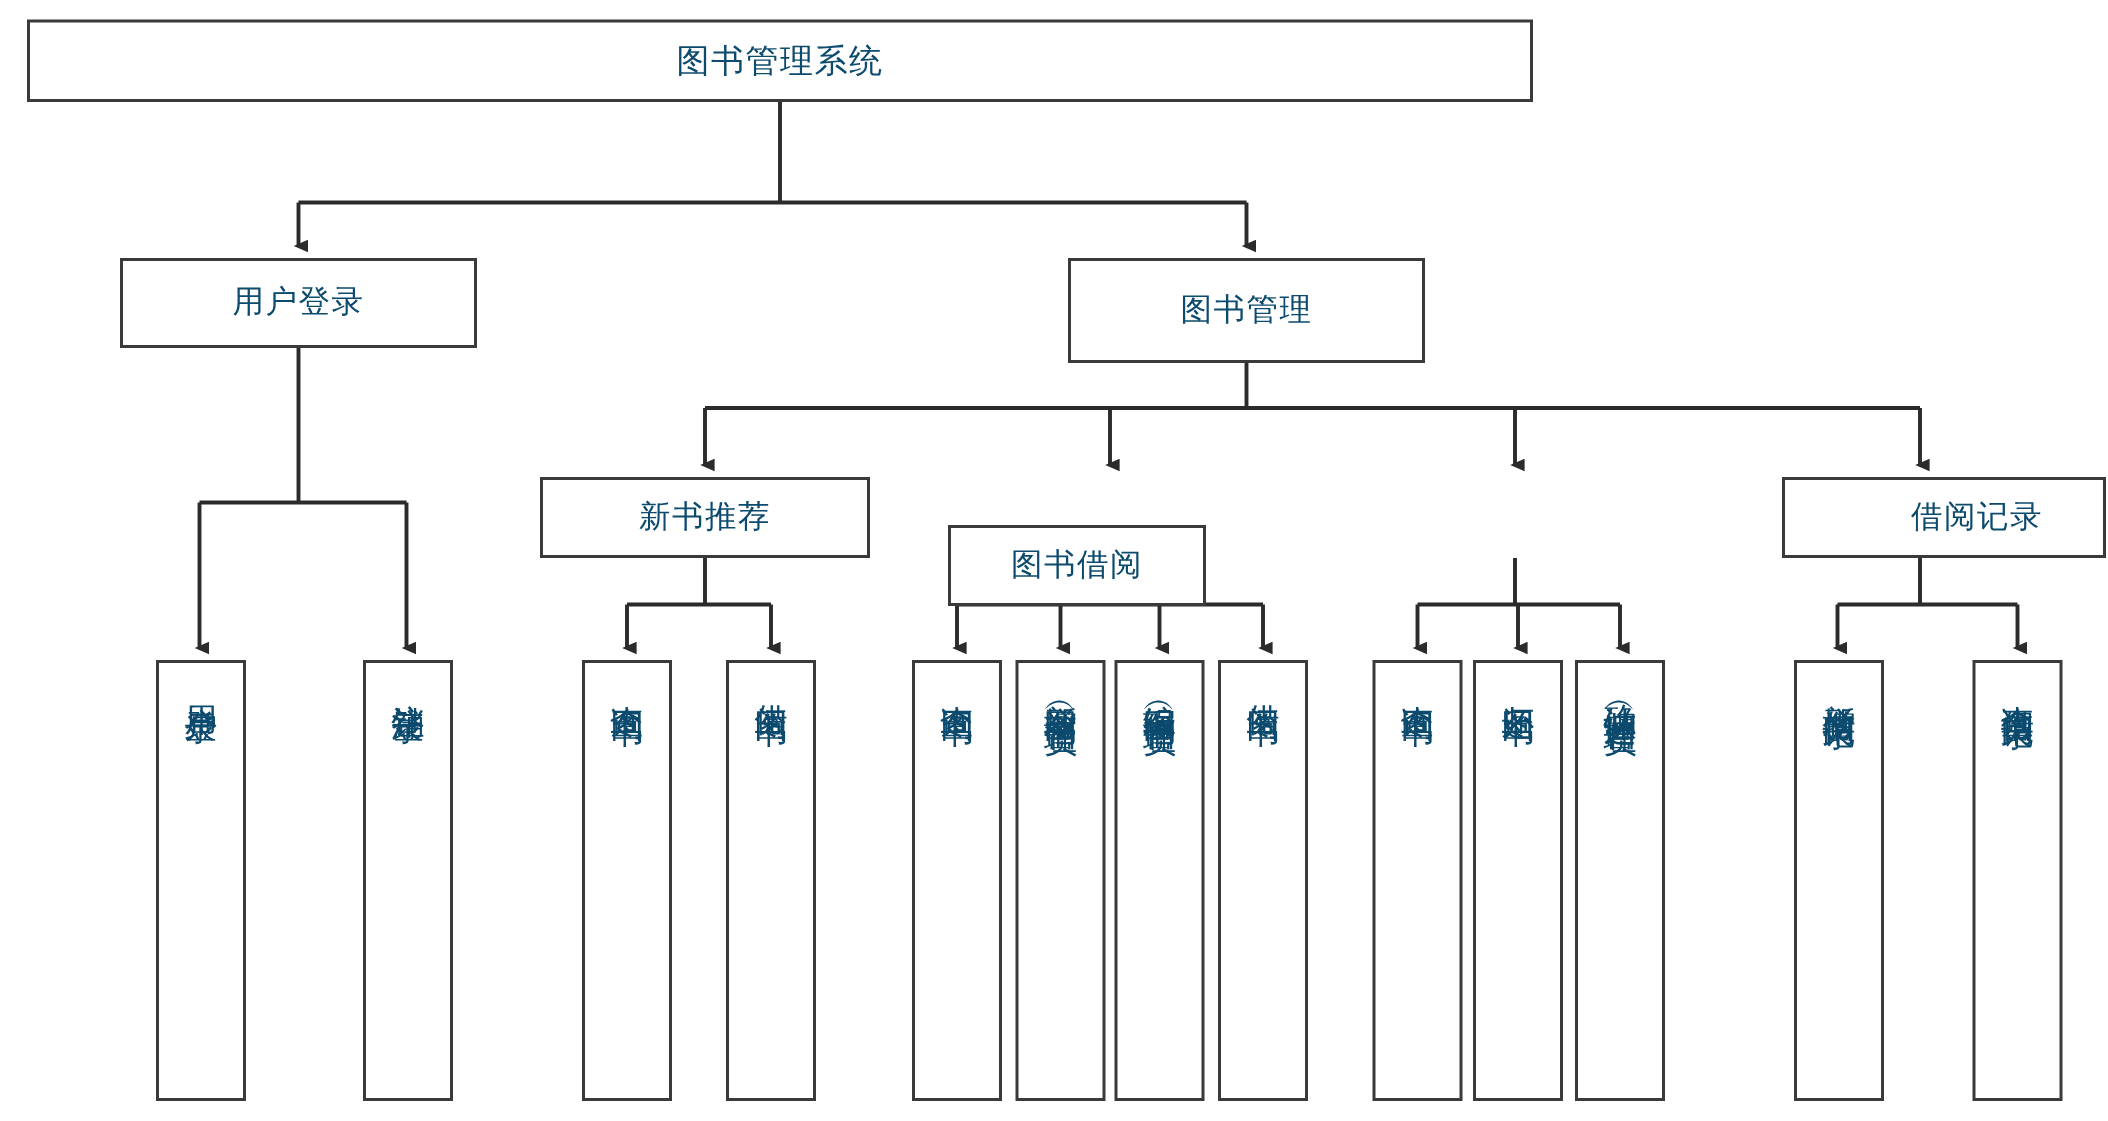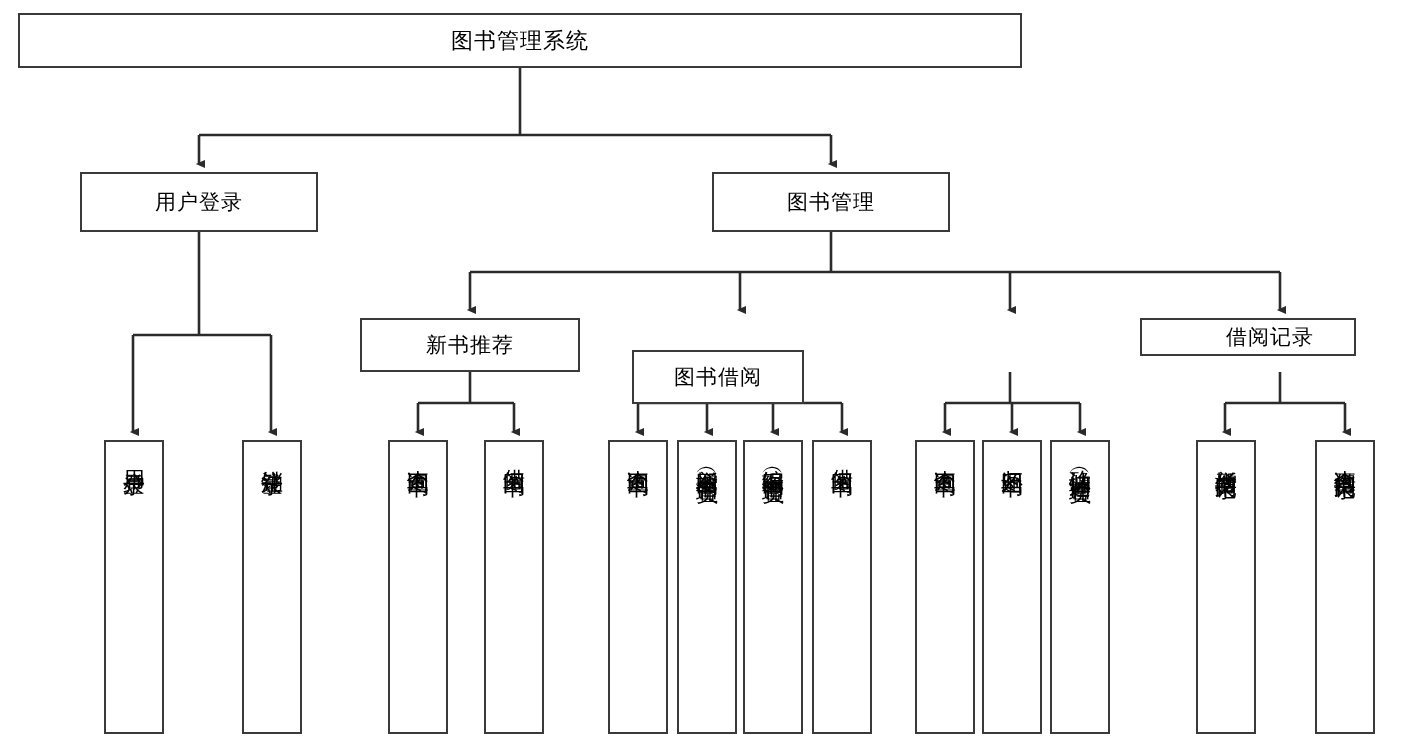--- a/index.html
+++ b/index.html
@@ -13,21 +13,21 @@
   }
   #diagram{position:absolute;left:0;top:0;width:1405px;height:747px;}
   .node{
     position:absolute;
     box-sizing:border-box;
     border:2px solid #3a3a3a;
     background:#ffffff;
     display:flex;
     align-items:center;
     justify-content:center;
-    color:#000000;
+    color:#0c4a6e;
   }
   .node .label{
     font-size:21px;
     line-height:1.25;
     letter-spacing:1px;
     white-space:nowrap;
   }
   
   .node.root{border-width:2px;}
   .node.root .label{font-size:22px;}
@@ -112,31 +112,31 @@
     </g>
   </svg>
 
   <div class="node root" style="left:18px;top:13px;width:1004px;height:55px;">
     <span class="label">图书管理系统</span>
   </div>
 
   <div class="node" style="left:80px;top:172px;width:238px;height:60px;">
     <span class="label">用户登录</span>
   </div>
-  <div class="node" style="left:712px;top:172px;width:238px;height:60px;text-align:right;">
+  <div class="node" style="left:712px;top:172px;width:238px;height:70px;text-align:right;">
     <span class="label">图书管理</span>
   </div>
 
   <div class="node" style="left:360px;top:318px;width:220px;height:54px;">
     <span class="label">新书推荐</span>
   </div>
   <div class="node" style="left:632px;top:318px;width:172px;height:54px;margin-top:32px;">
     <span class="label">图书借阅</span>
   </div>
-  <div class="node" style="left:1140px;top:318px;width:216px;height:38px;padding-left:44px;">
+  <div class="node" style="left:1188px;top:318px;width:216px;height:54px;padding-left:44px;">
     <span class="label">借阅记录</span>
   </div>
 
   <div class="node vert" style="left:104px;top:440px;width:60px;height:294px;">
     <span class="label">用户登录</span>
   </div>
   <div class="node vert" style="left:242px;top:440px;width:60px;height:294px;">
     <span class="label">注销登录</span>
   </div>
 

